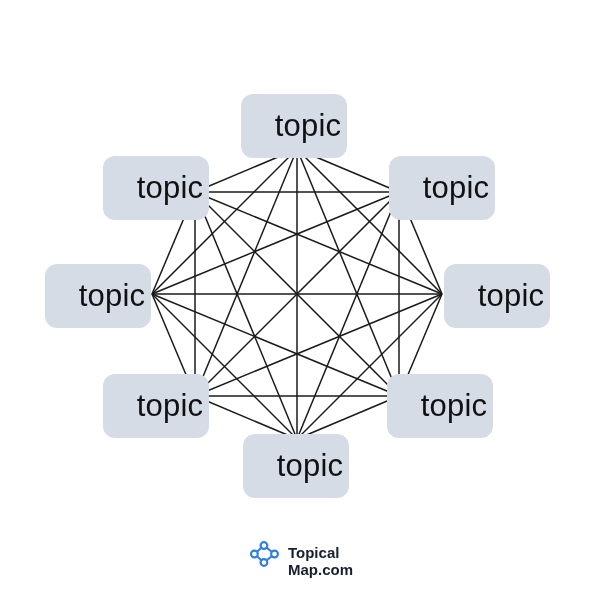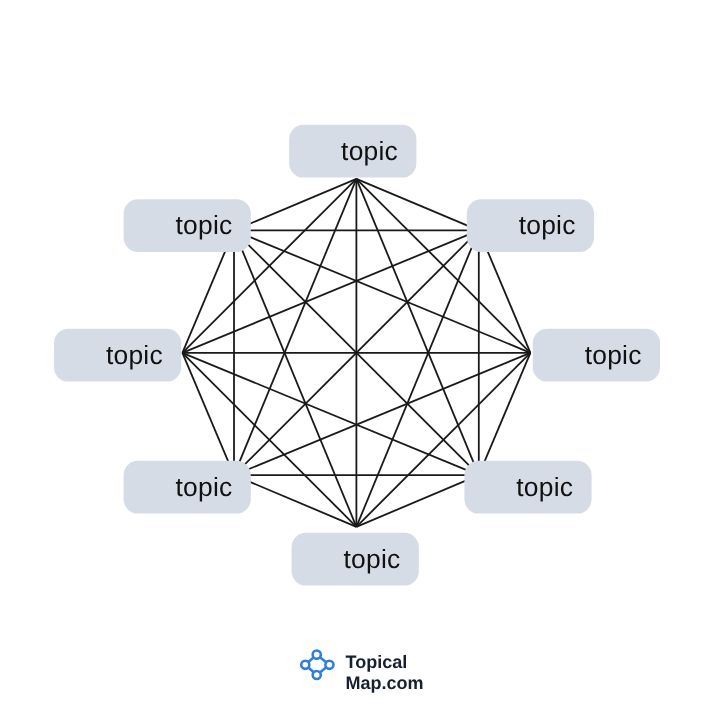--- a/index.html
+++ b/index.html
@@ -25,28 +25,28 @@
     left:0; top:0;
     width:600px; height:601px;
   }
   svg.edges line{
     stroke:var(--edge);
     stroke-width:1.5;
   }
   .node{
     position:absolute;
     width:106px;
-    height:44px;
+    height:64px;
     border-radius:12px;
     background:var(--node-fill);
     color:var(--node-text);
     display:flex;
     align-items:center;
     justify-content:center;
-    font-size:22px;
+    font-size:31px;
     letter-spacing:0.2px;
     transform:translate(-50%,-50%);
     user-select:none;
     padding-left:28px;
   }
   
   .n0{left:294px; top:126px;}
   .n1{left:442px; top:188px;}
   .n2{left:497px; top:296px;}
   .n3{left:440px; top:406px;}

